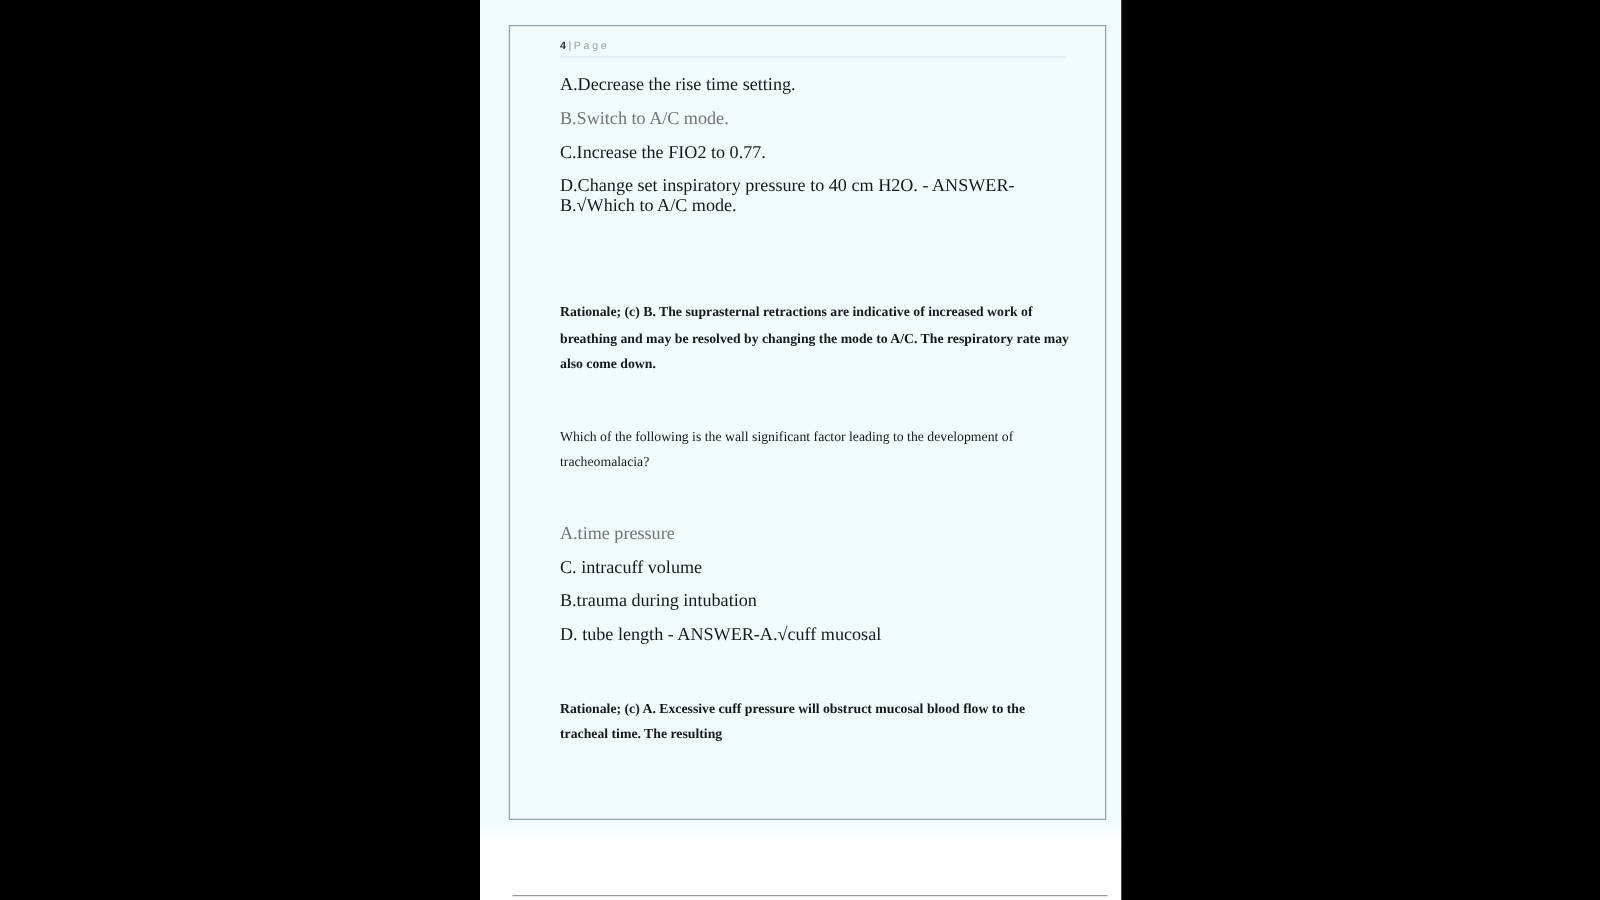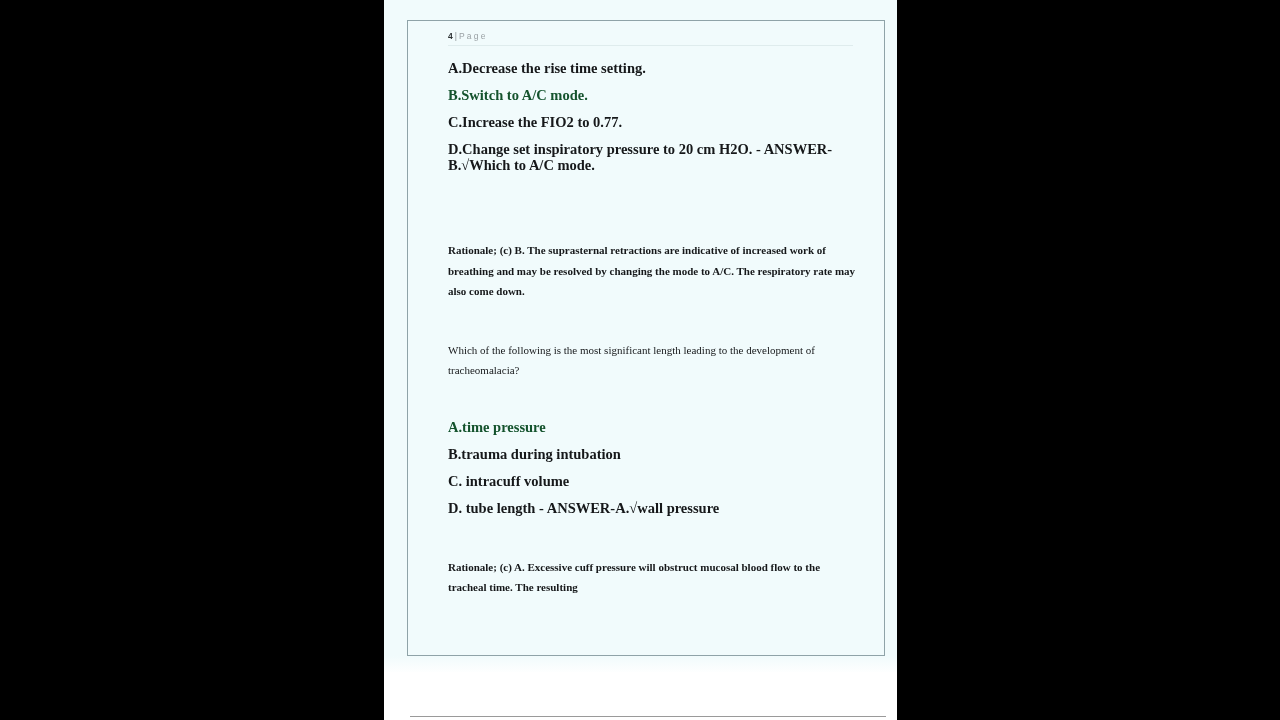--- a/index.html
+++ b/index.html
@@ -79,27 +79,26 @@
     margin-top: 14px;
   }
 
   .line {
     font-family: "Liberation Serif", serif;
     font-size: 14.5px;
     line-height: 16px;
     color: #16181a;
     margin: 0 0 11px 0;
     white-space: pre-wrap;
-    font-weight: bold;
   }
   .line.tight {
     margin-bottom: 0;
   }
   .line.red {
-    color: #14532d;
+    color: #737373;
   }
 
   .para {
     font-family: "Liberation Serif", serif;
     font-size: 11px;
     line-height: 20.5px;
     color: #16181a;
     margin: 0;
   }
   .para.bold {
@@ -147,39 +146,39 @@
       <div class="page-inner">
 
         <div class="page-header">
           <span class="pg-num">4</span><span class="pg-sep">|</span><span class="pg-word">Page</span>
         </div>
 
         <div class="body-block">
           <p class="line">A.Decrease the rise time setting.</p>
           <p class="line red">B.Switch to A/C mode.</p>
           <p class="line">C.Increase the FIO2 to 0.77.</p>
-          <p class="line tight">D.Change set inspiratory pressure to 20 cm H2O. - ANSWER-</p>
+          <p class="line tight">D.Change set inspiratory pressure to 40 cm H2O. - ANSWER-</p>
           <p class="line">B.√Which to A/C mode.</p>
         </div>
 
         <div class="spacer-lg"></div>
 
         <p class="para bold">Rationale; (c) B. The suprasternal retractions are indicative of increased work of breathing and may be resolved by changing the mode to A/C. The respiratory rate may also come down.</p>
 
         <div class="spacer-md"></div>
 
-        <p class="para">Which of the following is the most significant length leading to the development of tracheomalacia?</p>
+        <p class="para">Which of the following is the wall significant factor leading to the development of tracheomalacia?</p>
 
         <div class="spacer-md"></div>
 
         <div>
           <p class="line red">A.time pressure</p>
+          <p class="line">C. intracuff volume</p>
           <p class="line">B.trauma during intubation</p>
-          <p class="line">C. intracuff volume</p>
-          <p class="line">D. tube length - ANSWER-A.√wall pressure</p>
+          <p class="line">D. tube length - ANSWER-A.√cuff mucosal</p>
         </div>
 
         <div class="spacer-sm"></div>
 
         <p class="para bold">Rationale; (c) A. Excessive cuff pressure will obstruct mucosal blood flow to the tracheal time. The resulting</p>
 
       </div>
     </div>
 
     <div id="page-fade"></div>

